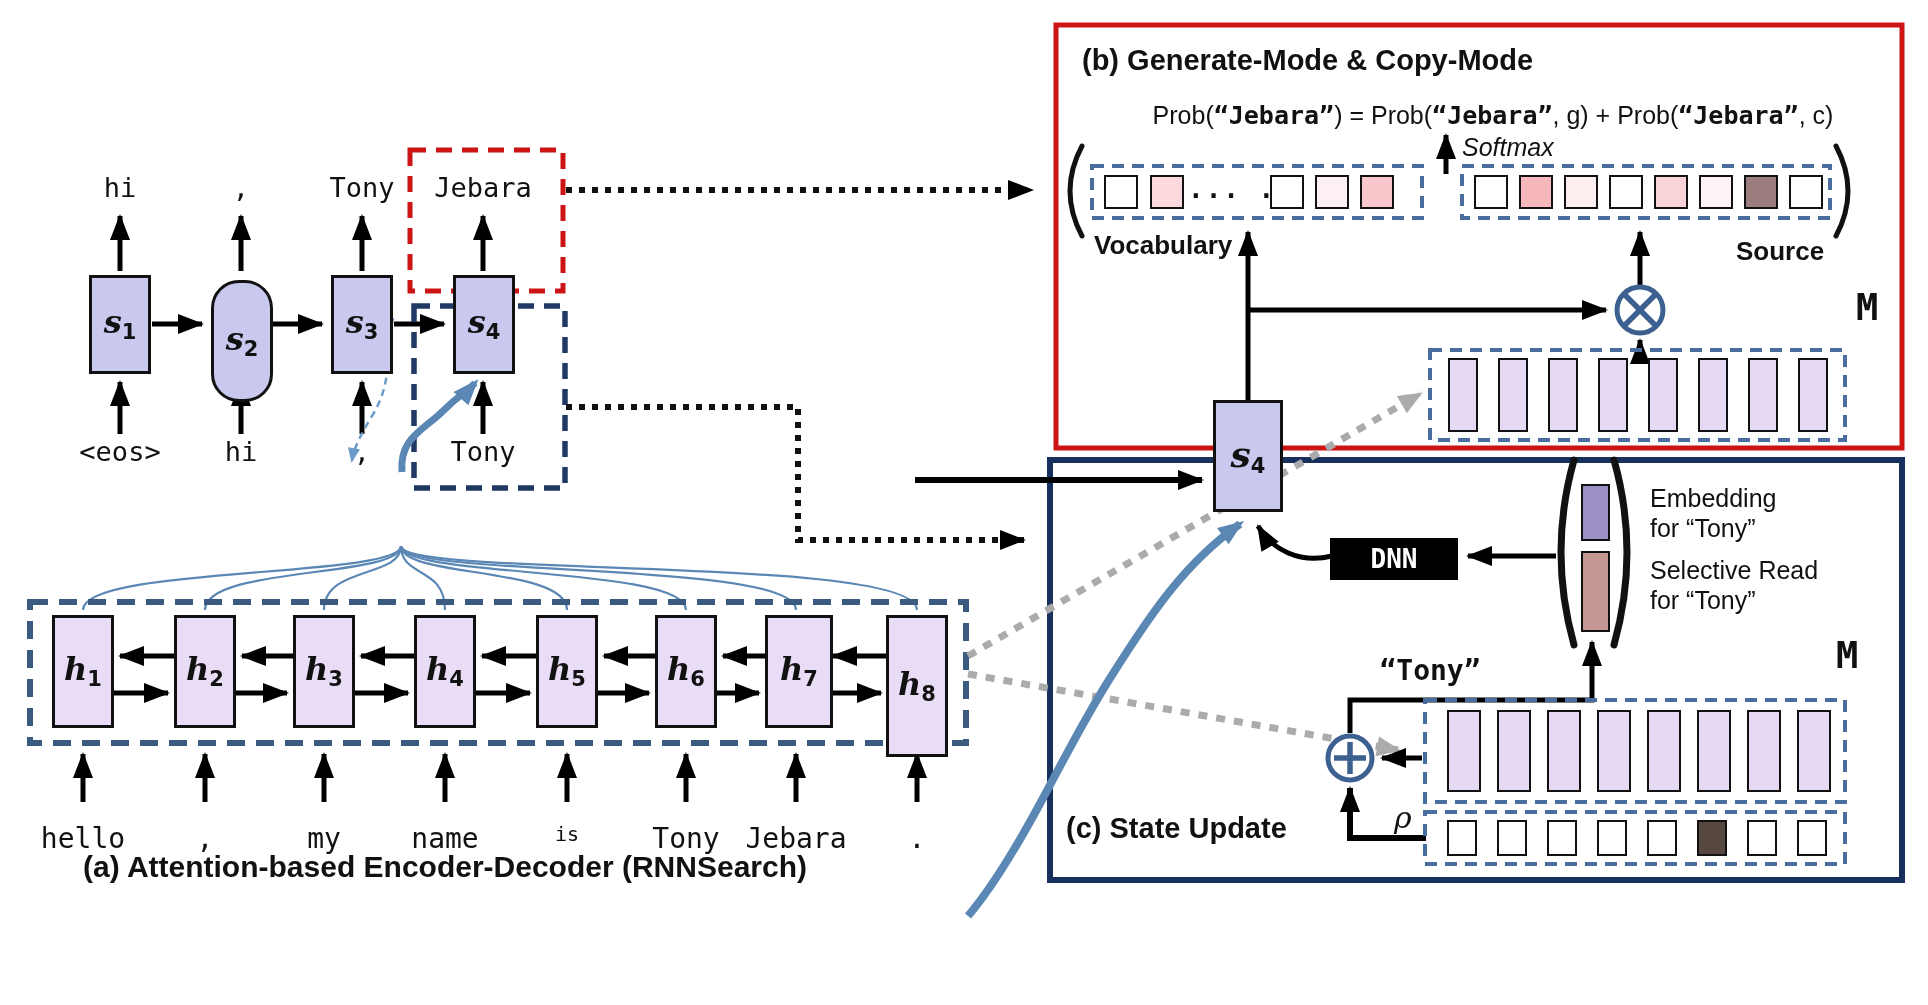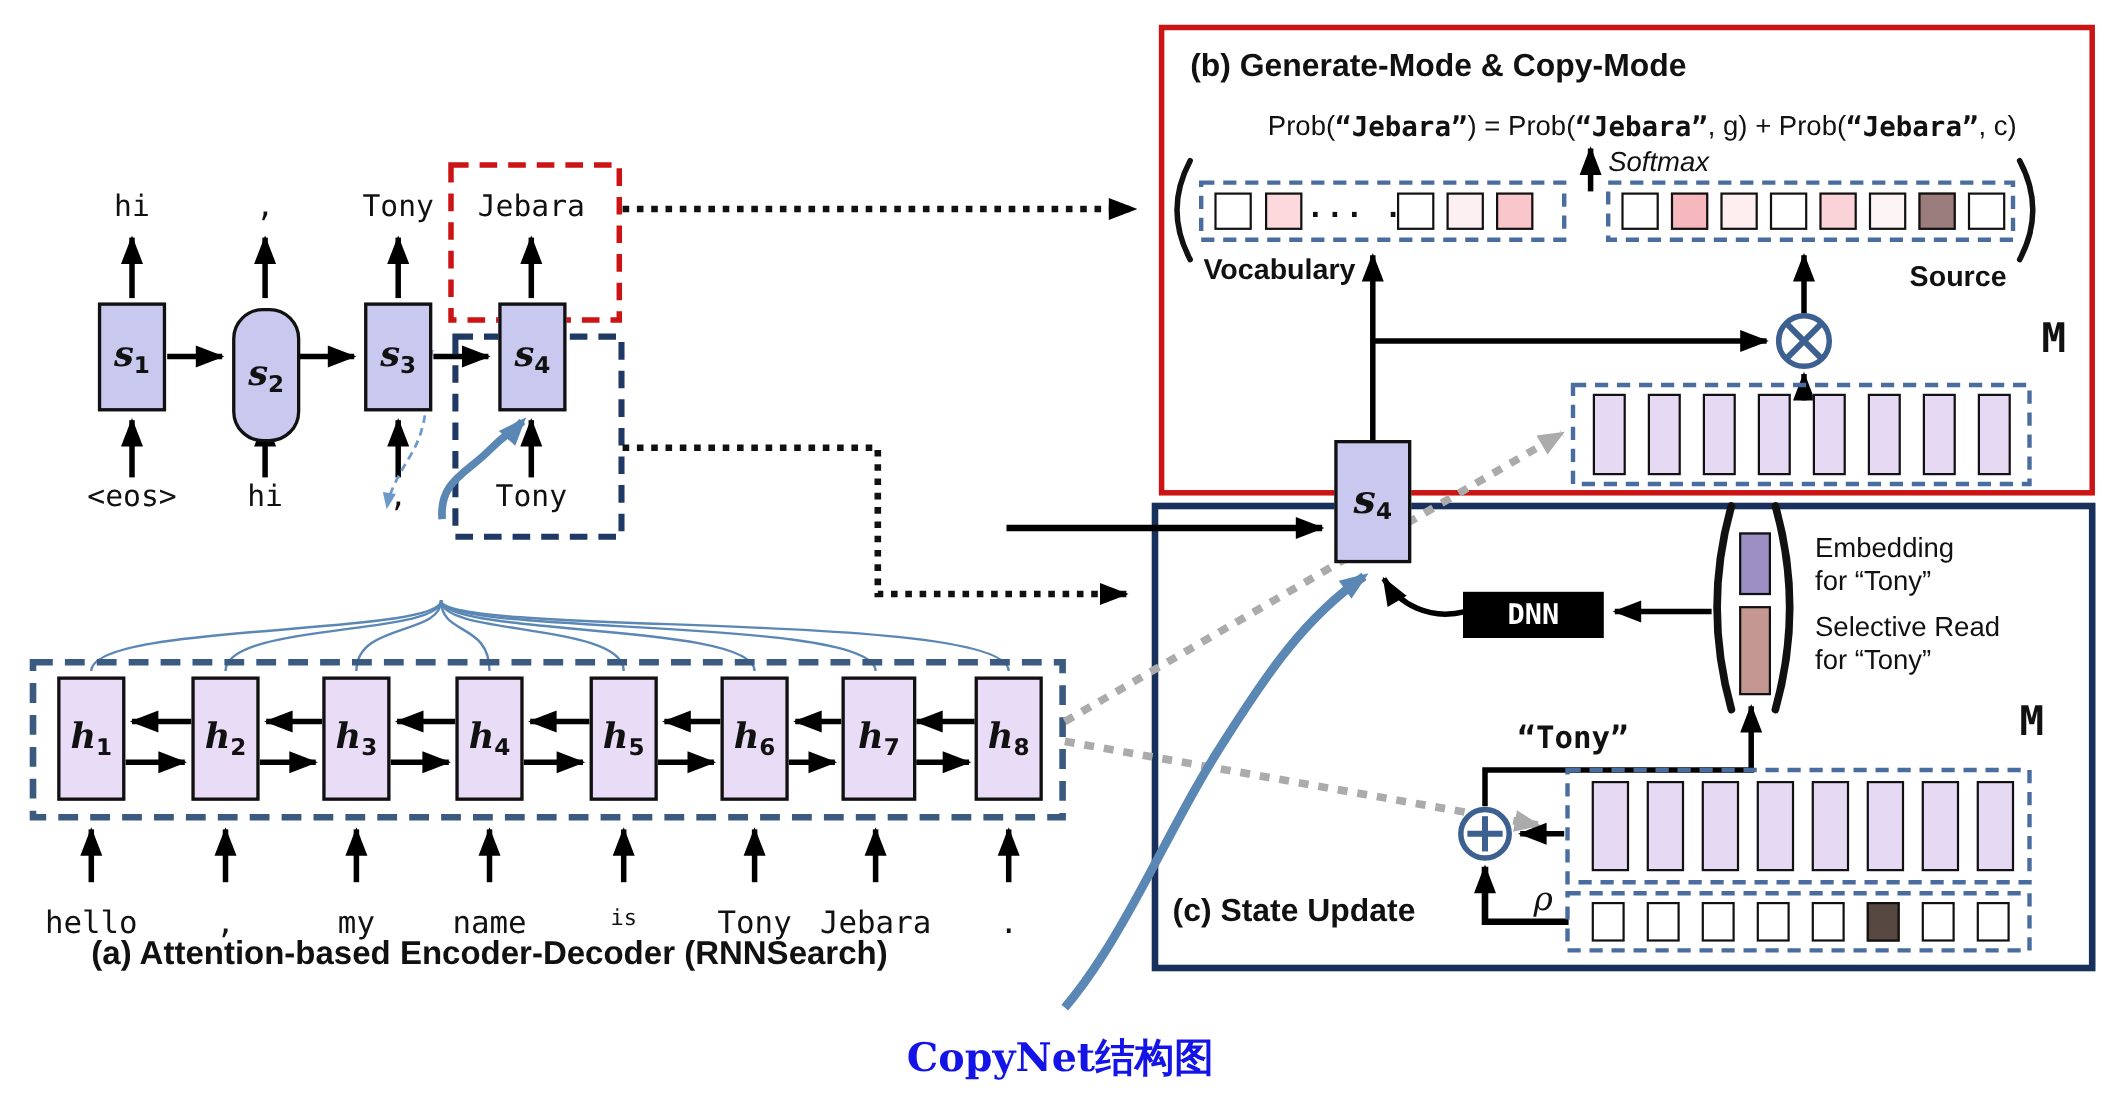--- a/index.html
+++ b/index.html
@@ -189,21 +189,21 @@
     </div>
   <div class="abs hd hbox" style="left:536px;top:615px;width:62px;height:113px;">
       <span class="statelbl"><i>h</i><sub>5</sub></span>
     </div>
   <div class="abs hd hbox" style="left:655px;top:615px;width:62px;height:113px;">
       <span class="statelbl"><i>h</i><sub>6</sub></span>
     </div>
   <div class="abs hd hbox" style="left:765px;top:615px;width:68px;height:113px;">
       <span class="statelbl"><i>h</i><sub>7</sub></span>
     </div>
-  <div class="abs hd hbox" style="left:886px;top:615px;width:62px;height:113px;">
+  <div class="abs hd hbox" style="left:886px;top:615px;width:62px;height:142px;">
       <span class="statelbl"><i>h</i><sub>8</sub></span>
     </div>
 
   <div class="abs hd word" style="left:13px;top:822px;width:140px;font-size:28px;">hello</div>
   <div class="abs hd word" style="left:135px;top:822px;width:140px;font-size:28px;">,</div>
   <div class="abs hd word" style="left:254px;top:822px;width:140px;font-size:28px;">my</div>
   <div class="abs hd word" style="left:375px;top:822px;width:140px;font-size:28px;">name</div>
   <div class="abs hd word" style="left:497px;top:822px;width:140px;font-size:20px;">is</div>
   <div class="abs hd word" style="left:616px;top:822px;width:140px;font-size:28px;">Tony</div>
   <div class="abs hd word" style="left:726px;top:822px;width:140px;font-size:28px;">Jebara</div>
@@ -274,15 +274,14 @@
   <div class="abs hd cell" style="left: 1447px; top: 820px; width: 30px; height: 36px; background-color: rgb(255, 255, 255);"></div>
   <div class="abs hd cell" style="left: 1497px; top: 820px; width: 30px; height: 36px; background-color: rgb(255, 255, 255);"></div>
   <div class="abs hd cell" style="left: 1547px; top: 820px; width: 30px; height: 36px; background-color: rgb(255, 255, 255);"></div>
   <div class="abs hd cell" style="left: 1597px; top: 820px; width: 30px; height: 36px; background-color: rgb(255, 255, 255);"></div>
   <div class="abs hd cell" style="left: 1647px; top: 820px; width: 30px; height: 36px; background-color: rgb(255, 255, 255);"></div>
   <div class="abs hd cell" style="left: 1697px; top: 820px; width: 30px; height: 36px; background-color: rgb(86, 71, 65);"></div>
   <div class="abs hd cell" style="left: 1747px; top: 820px; width: 30px; height: 36px; background-color: rgb(255, 255, 255);"></div>
   <div class="abs hd cell" style="left: 1797px; top: 820px; width: 30px; height: 36px; background-color: rgb(255, 255, 255);"></div>
   <div class="abs hd paneltitle" style="left:1066px;top:812px;">(c) State Update</div>
 
-  <div class="abs hd caption-blue" style="left:0px;top:938px;width:1928px;">CopyNet结构图</div>
 
 </div>
 
 </body></html>

